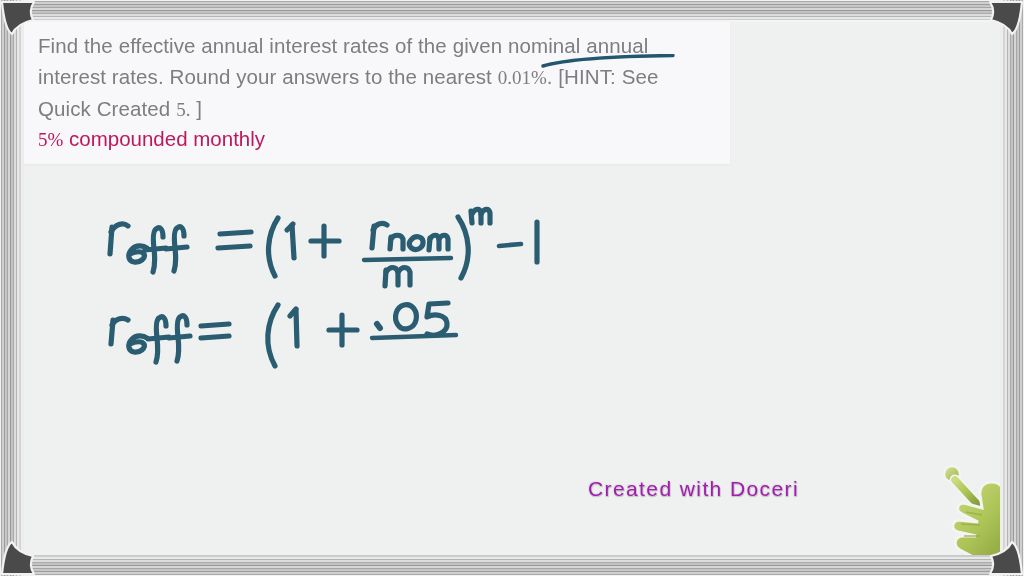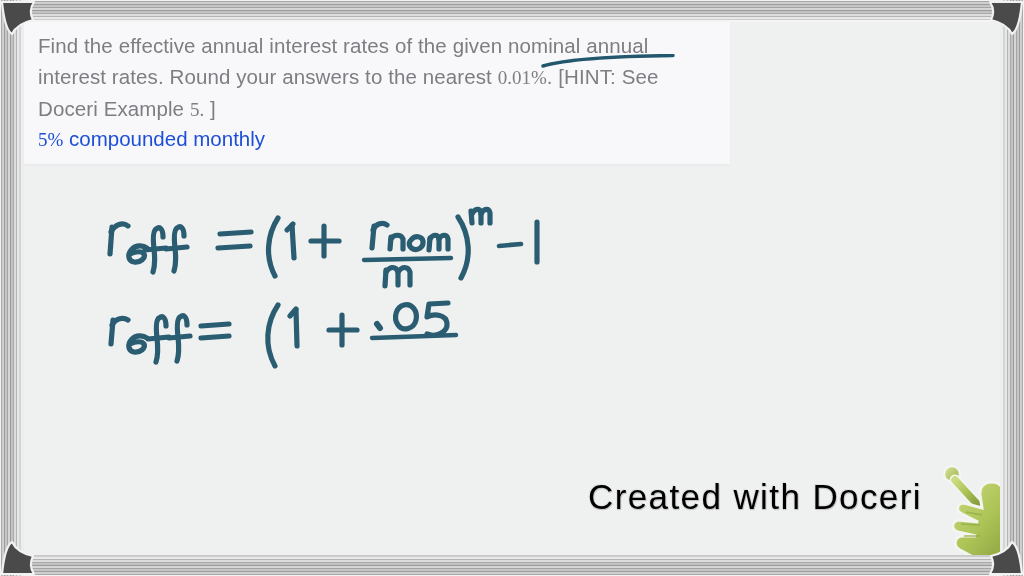--- a/index.html
+++ b/index.html
@@ -147,44 +147,44 @@
   }
   .mathfont {
     font-family: "Liberation Serif", serif;
     font-size: 19px;
     letter-spacing: 0;
   }
   .problem-subline {
     position: absolute;
     left: 14px;
     top: 101px;
-    color: #1d4ed8;
+    color: #be185d;
     font-size: 20.5px;
     line-height: 31px;
     font-family: "Liberation Sans", sans-serif;
   }
 
   
   .ink-layer {
     position: absolute;
     left: 0;
     top: 0;
     width: 976px;
     height: 533px;
   }
 
   
   .watermark {
     position: absolute;
     left: 564px;
     top: 455px;
     font-family: "Liberation Sans", sans-serif;
-    font-size: 35px;
+    font-size: 21px;
     letter-spacing: 1.4px;
-    color: #000000;
+    color: #a21caf;
     text-shadow:
        1px 1px 0 #c9c9c9,
       -1px -1px 0 #e2e2e2,
        0 1px 1px rgba(150,150,150,0.6);
     white-space: nowrap;
     user-select: none;
     text-align: right;
   }
   .cursor-hand {
     position: absolute;
@@ -198,21 +198,21 @@
 <body>
 
 <div id="screen">
 
   <div class="canvas">
 
     <div class="problem-panel">
       <div class="problem-text">
         <span>Find the effective annual interest rates of the given nominal annual</span><br>
         <span>interest rates. Round your answers to the nearest </span><span class="mathfont">0.01%</span><span>. [HINT: See</span><br>
-        <span>Doceri Example </span><span class="mathfont">5.</span><span> ]</span>
+        <span>Quick Created </span><span class="mathfont">5.</span><span> ]</span>
       </div>
       <div class="problem-subline">
         <span class="mathfont">5%</span><span> compounded monthly</span>
       </div>
 
       <svg class="frame-edge" style="left:516px; top:32px; width:140px; height:16px;" viewBox="0 0 140 16">
         <path d="M3,12 C30,4 90,2 133,1.5" fill="none" stroke="#23576e" stroke-width="3.4" stroke-linecap="round"></path>
       </svg>
     </div>
 

